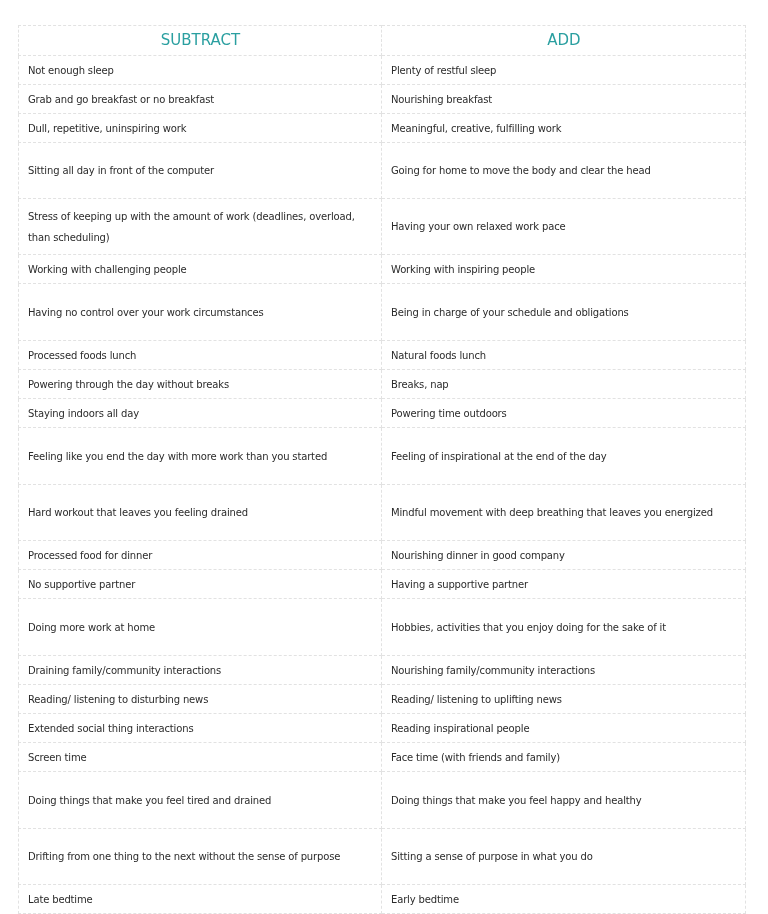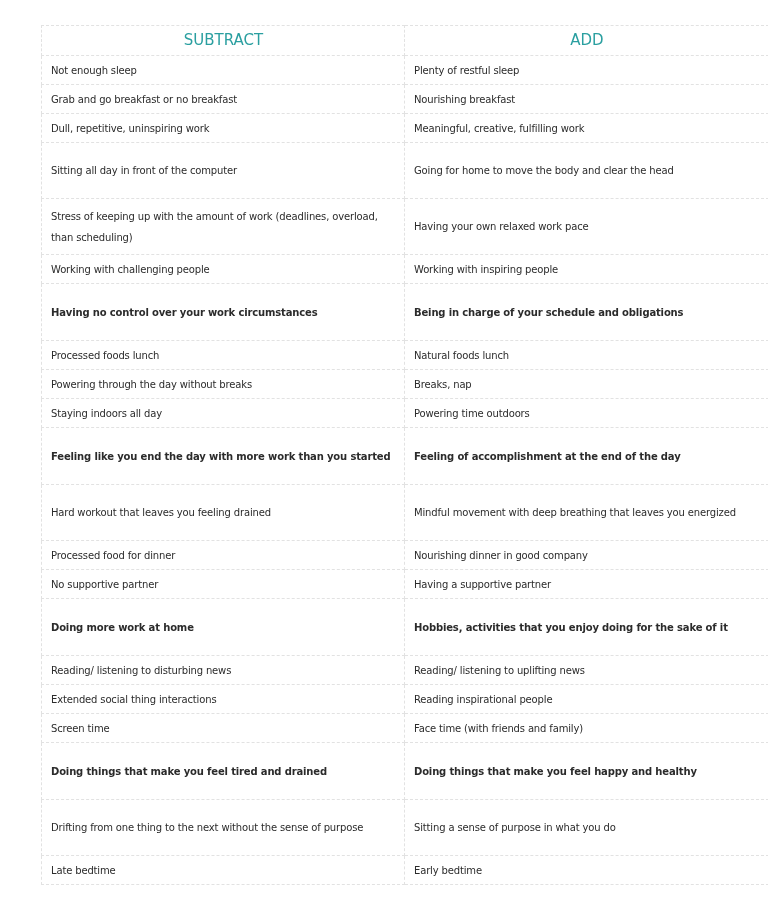--- a/index.html
+++ b/index.html
@@ -10,21 +10,21 @@
     body {
       width: 768px;
       height: 914px;
       position: relative;
       overflow: hidden;
       font-family: "DejaVu Sans", "Liberation Sans", sans-serif;
       color: #2b2b2b;
     }
     .table {
       position: absolute;
-      left: 41px;
+      left: 18px;
       top: 25px;
       width: 727px;
       border-collapse: collapse;
       table-layout: fixed;
     }
     .table td, .table th {
       border: 1px dashed #e2e2e2;
       padding: 0 8px 0 9px;
       vertical-align: middle;
       font-size: 10px;
@@ -36,21 +36,21 @@
     .table th {
       text-align: center;
       color: #2a9fa0;
       font-size: 15px;
       height: 29px;
       letter-spacing: 0;
     }
     .col-subtract { width: 363px; }
     .col-add { width: 364px; }
     tr.single td { height: 28px; }
-    tr.double td { height: 54px; padding-top: 1px; padding-bottom: 1px; font-weight: bold; }
+    tr.double td { height: 54px; padding-top: 1px; padding-bottom: 1px; }
     tr.double-tall td { height: 55px; }
   </style>
 </head>
 <body>
 
 <table class="table">
   <colgroup>
     <col class="col-subtract">
     <col class="col-add">
   </colgroup>
@@ -96,37 +96,41 @@
     <tr class="single">
       <td>Powering through the day without breaks</td>
       <td>Breaks, nap</td>
     </tr>
     <tr class="single">
       <td>Staying indoors all day</td>
       <td>Powering time outdoors</td>
     </tr>
     <tr class="double">
       <td>Feeling like you end the day with more work than you started</td>
-      <td>Feeling of accomplishment at the end of the day</td>
+      <td>Feeling of inspirational at the end of the day</td>
     </tr>
     <tr class="double-tall">
       <td>Hard workout that leaves you feeling drained</td>
       <td>Mindful movement with deep breathing that leaves you energized</td>
     </tr>
     <tr class="single">
       <td>Processed food for dinner</td>
       <td>Nourishing dinner in good company</td>
     </tr>
     <tr class="single">
       <td>No supportive partner</td>
       <td>Having a supportive partner</td>
     </tr>
     <tr class="double">
       <td>Doing more work at home</td>
       <td>Hobbies, activities that you enjoy doing for the sake of it</td>
+    </tr>
+    <tr class="single">
+      <td>Draining family/community interactions</td>
+      <td>Nourishing family/community interactions</td>
     </tr>
     <tr class="single">
       <td>Reading/ listening to disturbing news</td>
       <td>Reading/ listening to uplifting news</td>
     </tr>
     <tr class="single">
       <td>Extended social thing interactions</td>
       <td>Reading inspirational people</td>
     </tr>
     <tr class="single">

